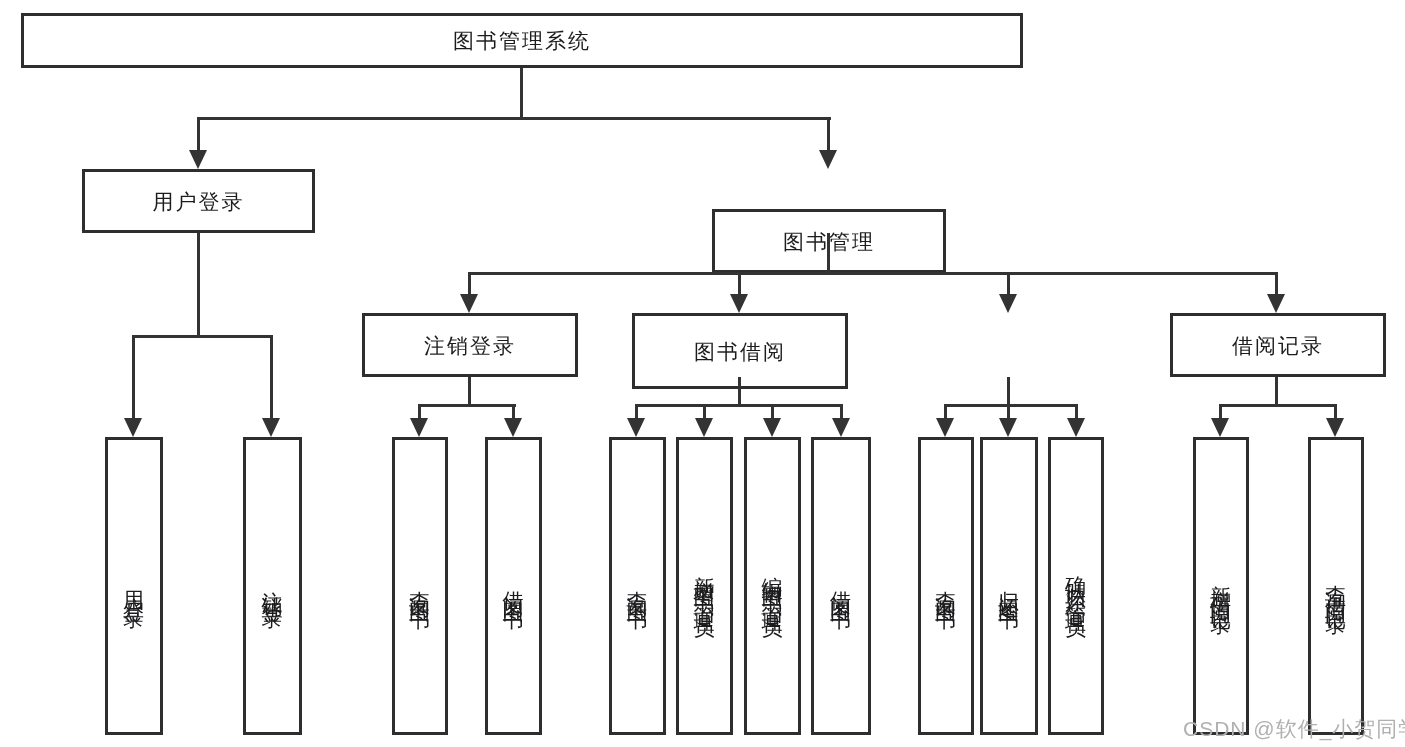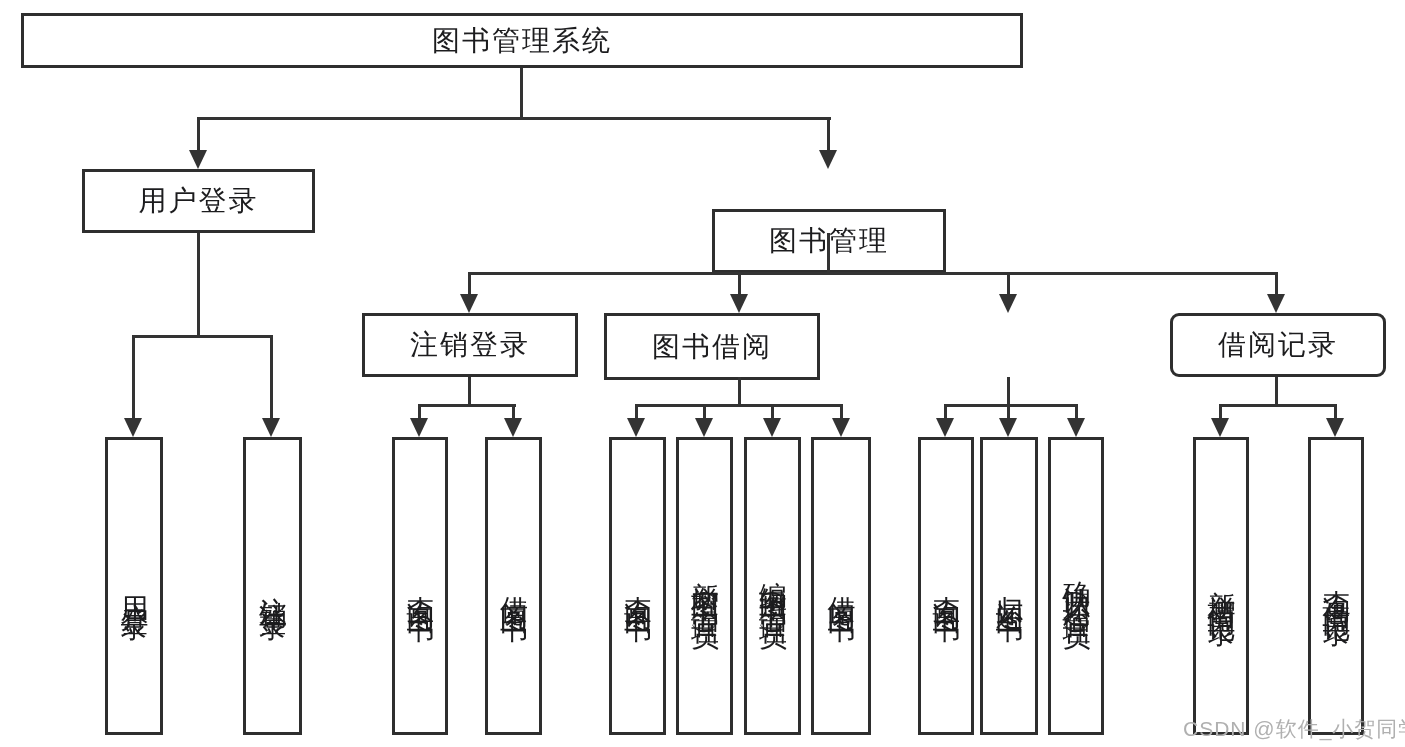--- a/index.html
+++ b/index.html
@@ -17,21 +17,21 @@
   }
   .box {
     position: absolute;
     box-sizing: border-box;
     border: 3px solid #2e2e2e;
     background: #ffffff;
     color: #1c1c1e;
     display: flex;
     align-items: center;
     justify-content: center;
-    font-size: 28px;
+    font-size: 21px;
     letter-spacing: 2px;
     line-height: 1;
   }
   .vbox {
     writing-mode: vertical-rl;
     text-orientation: mixed;
     letter-spacing: 6px;
     padding: 8px 0;
   }
   .hline, .vline {
@@ -87,22 +87,22 @@
   <div class="vline" style="left:468px; top:272px; height:24px;"></div>
   <div class="arrow" style="left:460px; top:294px;"></div>
   <div class="vline" style="left:738px; top:272px; height:24px;"></div>
   <div class="arrow" style="left:730px; top:294px;"></div>
   <div class="vline" style="left:1007px; top:272px; height:24px;"></div>
   <div class="arrow" style="left:999px; top:294px;"></div>
   <div class="vline" style="left:1275px; top:272px; height:24px;"></div>
   <div class="arrow" style="left:1267px; top:294px;"></div>
 
   <div class="box" style="left:362px; top:313px; width:216px; height:64px;">注销登录</div>
-  <div class="box" style="left:604px; top:313px; width:216px; height:67px;text-align:right;">图书借阅</div>
-  <div class="box" style="left:1170px; top:313px; width:216px; height:64px;border-radius:9px;">借阅记录</div>
+  <div class="box" style="left:632px; top:313px; width:216px; height:76px;text-align:right;">图书借阅</div>
+  <div class="box" style="left:1170px; top:313px; width:216px; height:64px;">借阅记录</div>
 
   <div class="vline" style="left:468px; top:377px; height:30px;"></div>
   <div class="hline" style="left:418px; top:404px; width:98px;"></div>
   <div class="vline" style="left:418px; top:404px; height:16px;"></div>
   <div class="arrow" style="left:410px; top:418px;"></div>
   <div class="vline" style="left:512px; top:404px; height:16px;"></div>
   <div class="arrow" style="left:504px; top:418px;"></div>
 
   <div class="vline" style="left:738px; top:377px; height:30px;"></div>
   <div class="hline" style="left:635px; top:404px; width:208px;"></div>

